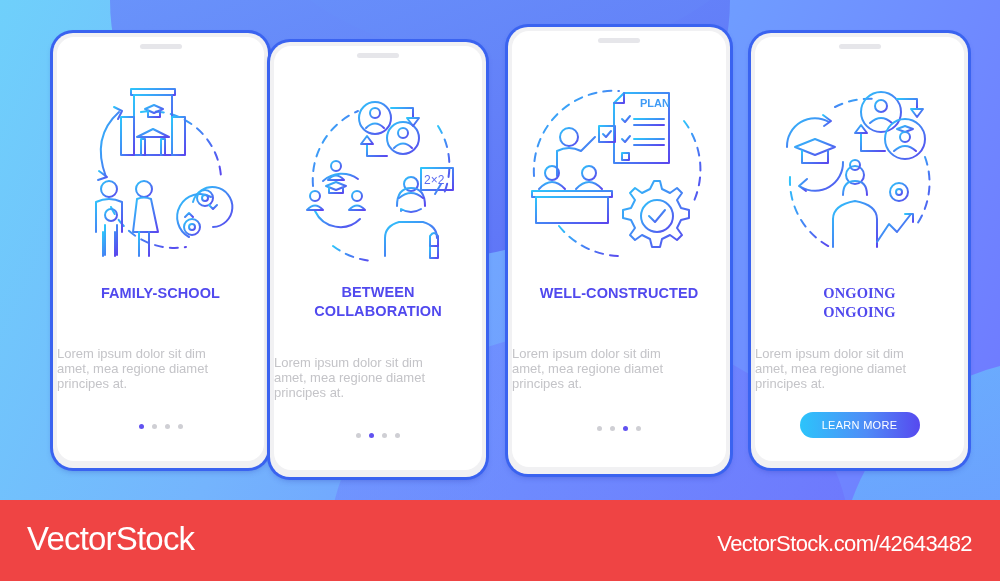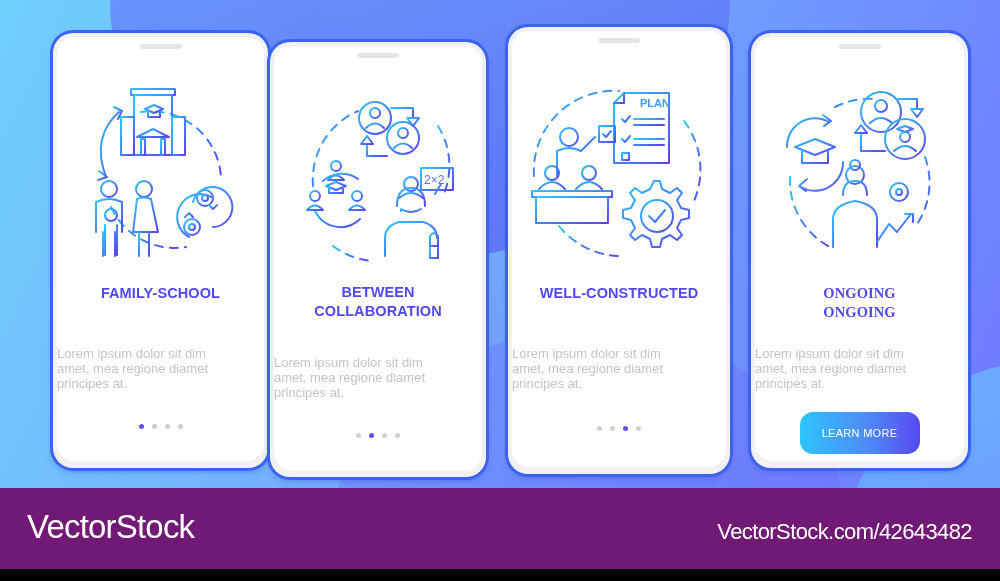--- a/index.html
+++ b/index.html
@@ -49,28 +49,28 @@
       color: #c4c4c8; font-size: 13px; line-height: 15px;
     }
     .dots {
       position: absolute; left: 0; right: 0; display: flex; justify-content: center; gap: 8px;
     }
     .dot { width: 5px; height: 5px; border-radius: 50%; background: #cfcfd4; }
     .dot.active { background: #6152f0; }
 
     .btn {
       position: absolute; left: 50%; transform: translateX(-50%);
-      width: 120px; height: 42px; border-radius: 13px; border: none;
+      width: 120px; height: 26px; border-radius: 13px; border: none;
       background: linear-gradient(90deg, #2cc4fb 0%, #4f8cf7 55%, #5649ef 100%);
       color: #ffffff; font-size: 11px; letter-spacing: 0.3px;
       font-family: "Liberation Sans", sans-serif;
       display: flex; align-items: center; justify-content: center;
     }
 
-    .footer { position: absolute; left: 0; top: 488px; width: 1000px; height: 81px; background: #701a75; }
+    .footer { position: absolute; left: 0; top: 500px; width: 1000px; height: 81px; background: #ef4444; }
     .brand {
       position: absolute; left: 27px; top: 20px; color: #fff; font-size: 33px;
       font-family: "Liberation Sans", sans-serif; letter-spacing: -0.8px;
     }
     .brand-url {
       position: absolute; right: 28px; top: 31px; color: #fff; font-size: 22px;
       font-family: Liberation Sans, sans-serif; letter-spacing: -0.6px; text-align: right;
     }
     svg .s { fill: none; stroke-width: 2; stroke-linecap: round; stroke-linejoin: round; }
   </style>

